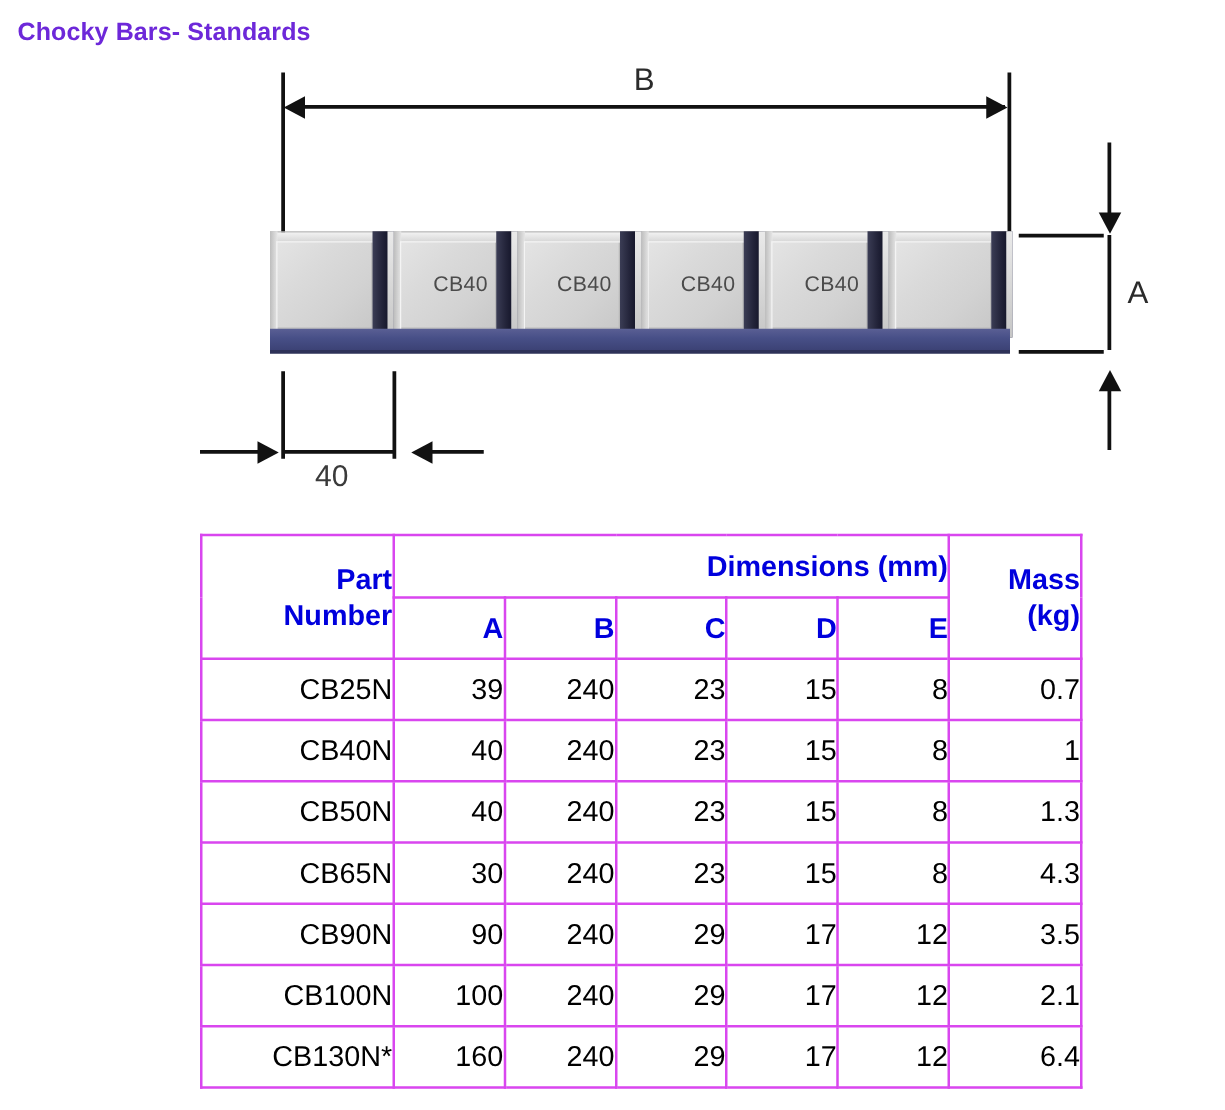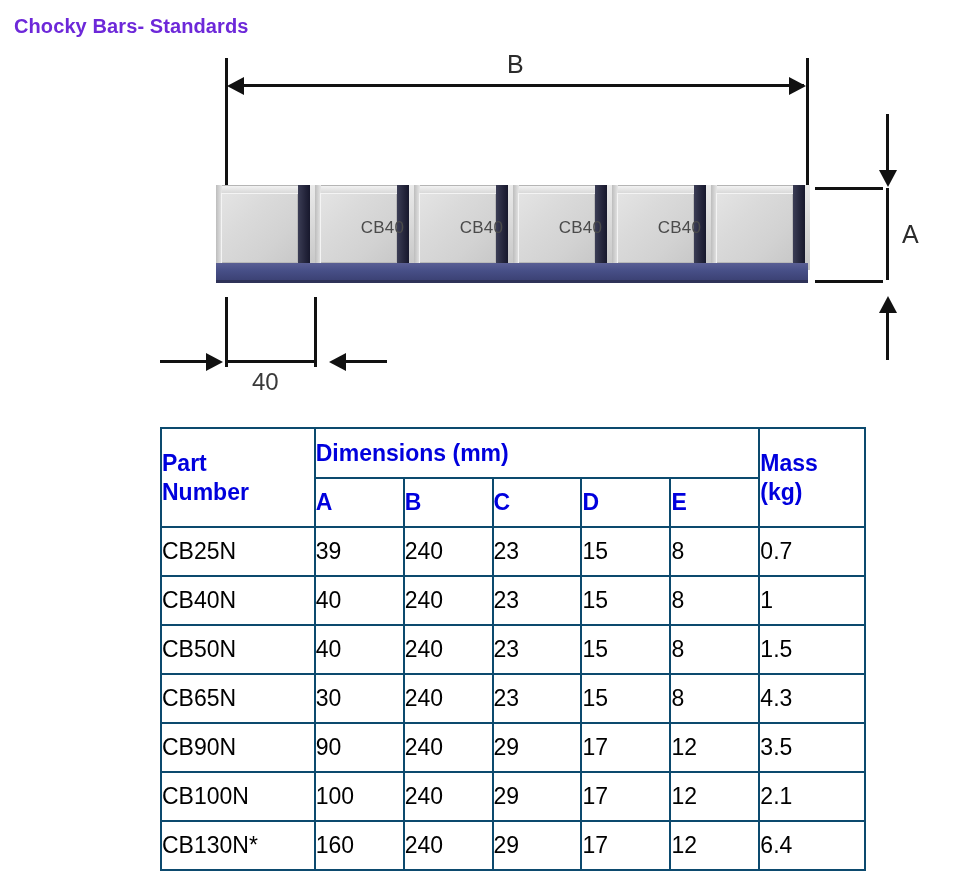--- a/index.html
+++ b/index.html
@@ -118,41 +118,41 @@
     right:0; top:0; width:17px; height:85px;
     background:linear-gradient(to right,#3b3d55 0%,#23243a 45%,#15162a 75%,#3f4160 100%);
   }
   .seg-wedge-hi{
     position:absolute;
     right:0; top:0; width:5px; height:85px;
     background:linear-gradient(to bottom,#eaeaea,#c6c6c6);
   }
   .seg-label{
     position:absolute;
-    left:19px; top:8px; width:97px; height:70px;
+    left:5px; top:8px; width:97px; height:70px;
     display:flex;align-items:center;justify-content:center;
     font-family:"Liberation Sans", sans-serif;
     font-size:17px;
     color:#4b4b4b;
     letter-spacing:0.3px;
     user-select:none;
   }
 
   
   #spec-table{
     position:absolute;
     left:160px; top:427px;
     border-collapse:collapse;
     table-layout:fixed;
     width:706px;
     background:#ffffff;
   }
   #spec-table th, #spec-table td{
-    border:2px solid #0c4a6e;
-    text-align:left;
+    border:2px solid #d946ef;
+    text-align:right;
     vertical-align:middle;
     padding:0;
     font-family:"Liberation Sans", sans-serif;
   }
   #spec-table th{
     color:#0000dd;
     font-weight:bold;
     font-size:23px;
     line-height:1.22;
   }
@@ -309,21 +309,21 @@
       <td>8</td>
       <td>1</td>
     </tr>
     <tr>
       <td>CB50N</td>
       <td>40</td>
       <td>240</td>
       <td>23</td>
       <td>15</td>
       <td>8</td>
-      <td>1.5</td>
+      <td>1.3</td>
     </tr>
     <tr>
       <td>CB65N</td>
       <td>30</td>
       <td>240</td>
       <td>23</td>
       <td>15</td>
       <td>8</td>
       <td>4.3</td>
     </tr>

